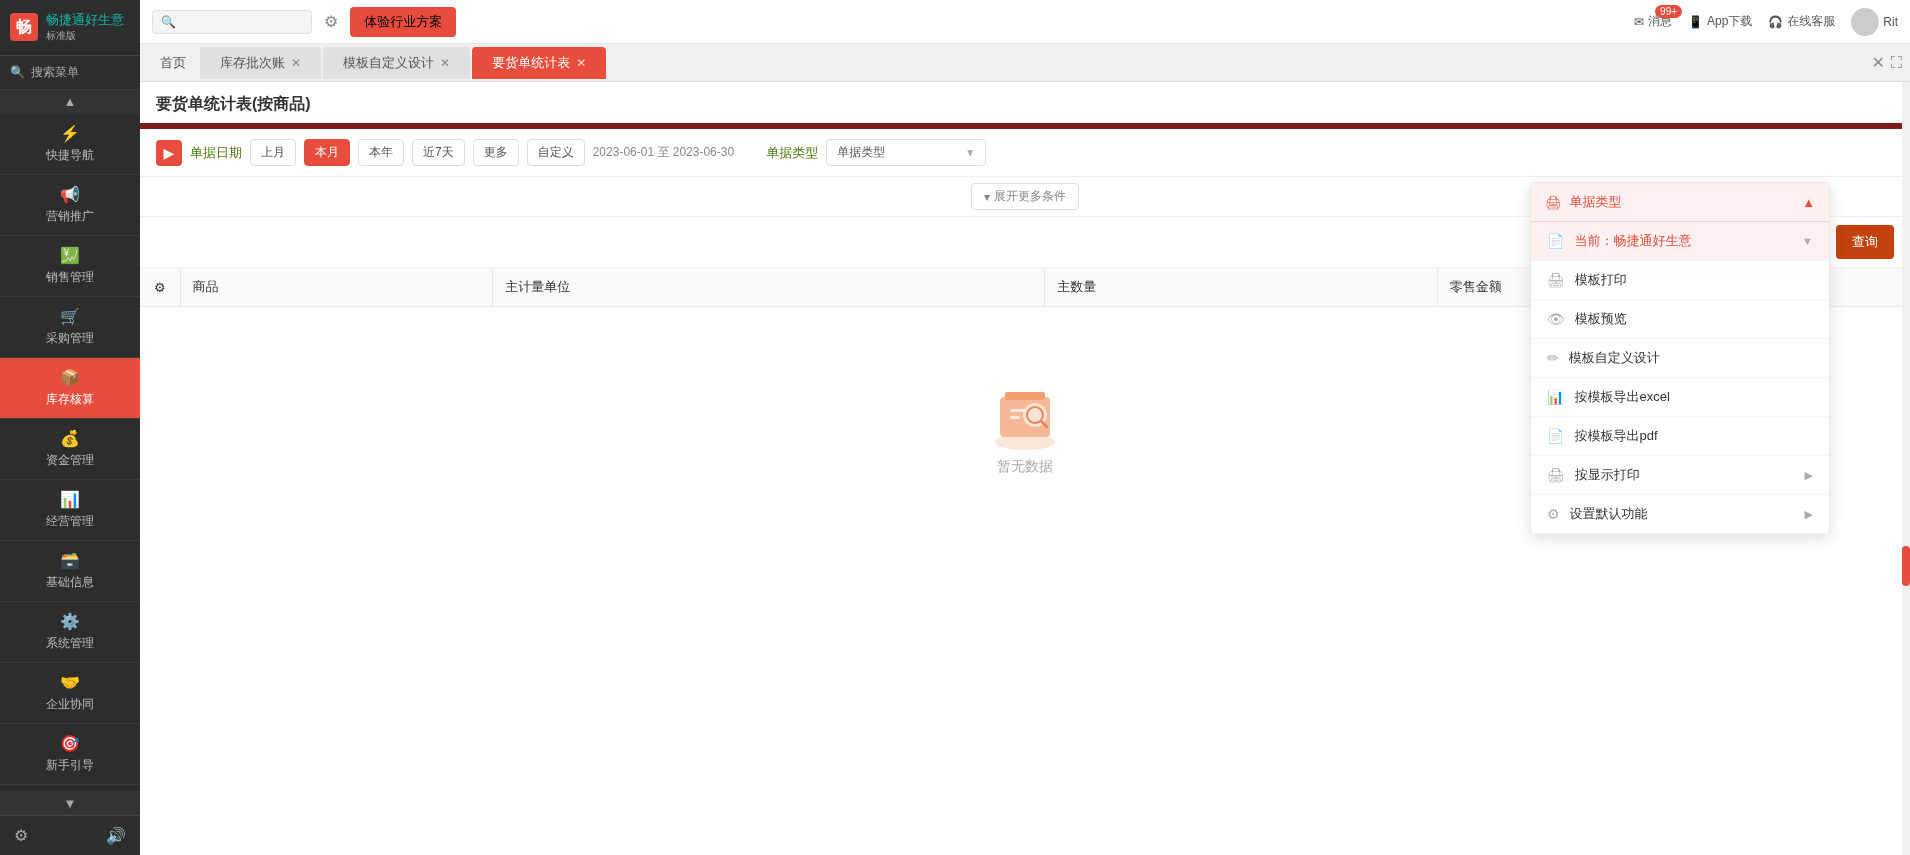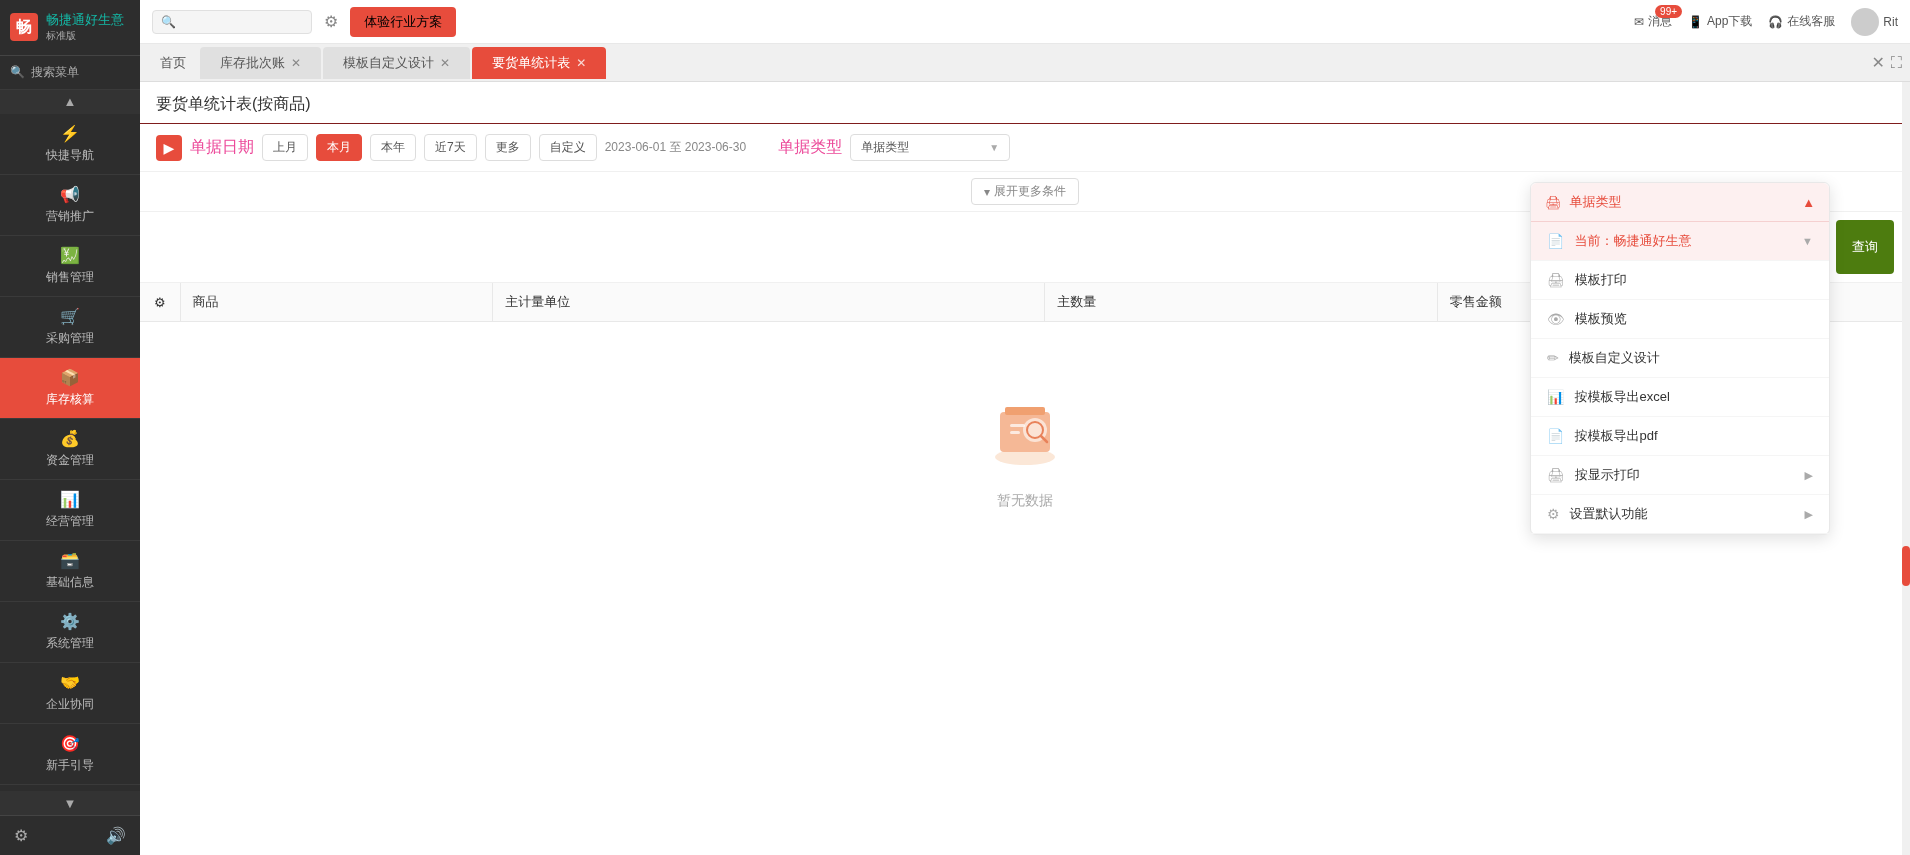--- a/index.html
+++ b/index.html
@@ -201,23 +201,23 @@
     
     .content {
       flex: 1;
       background: #fff;
       overflow: hidden;
       position: relative;
     }
     .page-header {
       padding: 12px 16px 8px;
       font-size: 16px;
-      font-weight: normal;
+      font-weight: bold;
       color: #333;
-      border-bottom: 1px solid #7f1d1d;
+      border-bottom: 6px solid #7f1d1d;
     }
 
     
     .filter-bar {
       display: flex;
       align-items: center;
       padding: 10px 16px;
       gap: 8px;
       border-bottom: 1px solid #f0f0f0;
       flex-wrap: wrap;
@@ -228,21 +228,21 @@
       background: #e74c3c;
       color: white;
       border: none;
       border-radius: 4px;
       cursor: pointer;
       font-size: 14px;
       display: flex;
       align-items: center;
       justify-content: center;
     }
-    .filter-label { color: #ec4899; font-size: 16px; white-space: nowrap; }
+    .filter-label { color: #4d7c0f; font-size: 13px; white-space: nowrap; }
     .date-btn {
       padding: 4px 10px;
       border: 1px solid #ddd;
       border-radius: 4px;
       background: #fff;
       cursor: pointer;
       font-size: 12px;
       color: #555;
     }
     .date-btn.active-month {
@@ -289,25 +289,25 @@
     .action-bar {
       display: flex;
       align-items: center;
       padding: 8px 16px;
       gap: 8px;
       border-bottom: 1px solid #f0f0f0;
       justify-content: space-between;
     }
     .action-right { display: flex; align-items: center; gap: 8px; }
     .btn-primary {
-      background: #4d7c0f;
+      background: #c2410c;
       color: #fff;
       border: none;
       border-radius: 4px;
-      padding: 18px 16px;
+      padding: 8px 16px;
       cursor: pointer;
       font-size: 13px;
     }
     .btn-default {
       background: #fff;
       color: #555;
       border: 1px solid #ddd;
       border-radius: 4px;
       padding: 6px 16px;
       cursor: pointer;
@@ -333,21 +333,21 @@
     }
     .data-table th:first-child { width: 40px; text-align: center; }
     .empty-area {
       display: flex;
       flex-direction: column;
       align-items: center;
       justify-content: center;
       padding: 60px 0;
       color: #aaa;
       font-size: 14px;
-      gap: 20px;
+      gap: 1px;
     }
     .empty-icon {
       width: 90px;
       height: 90px;
       position: relative;
     }
 
     
     .print-dropdown {
       position: absolute;

